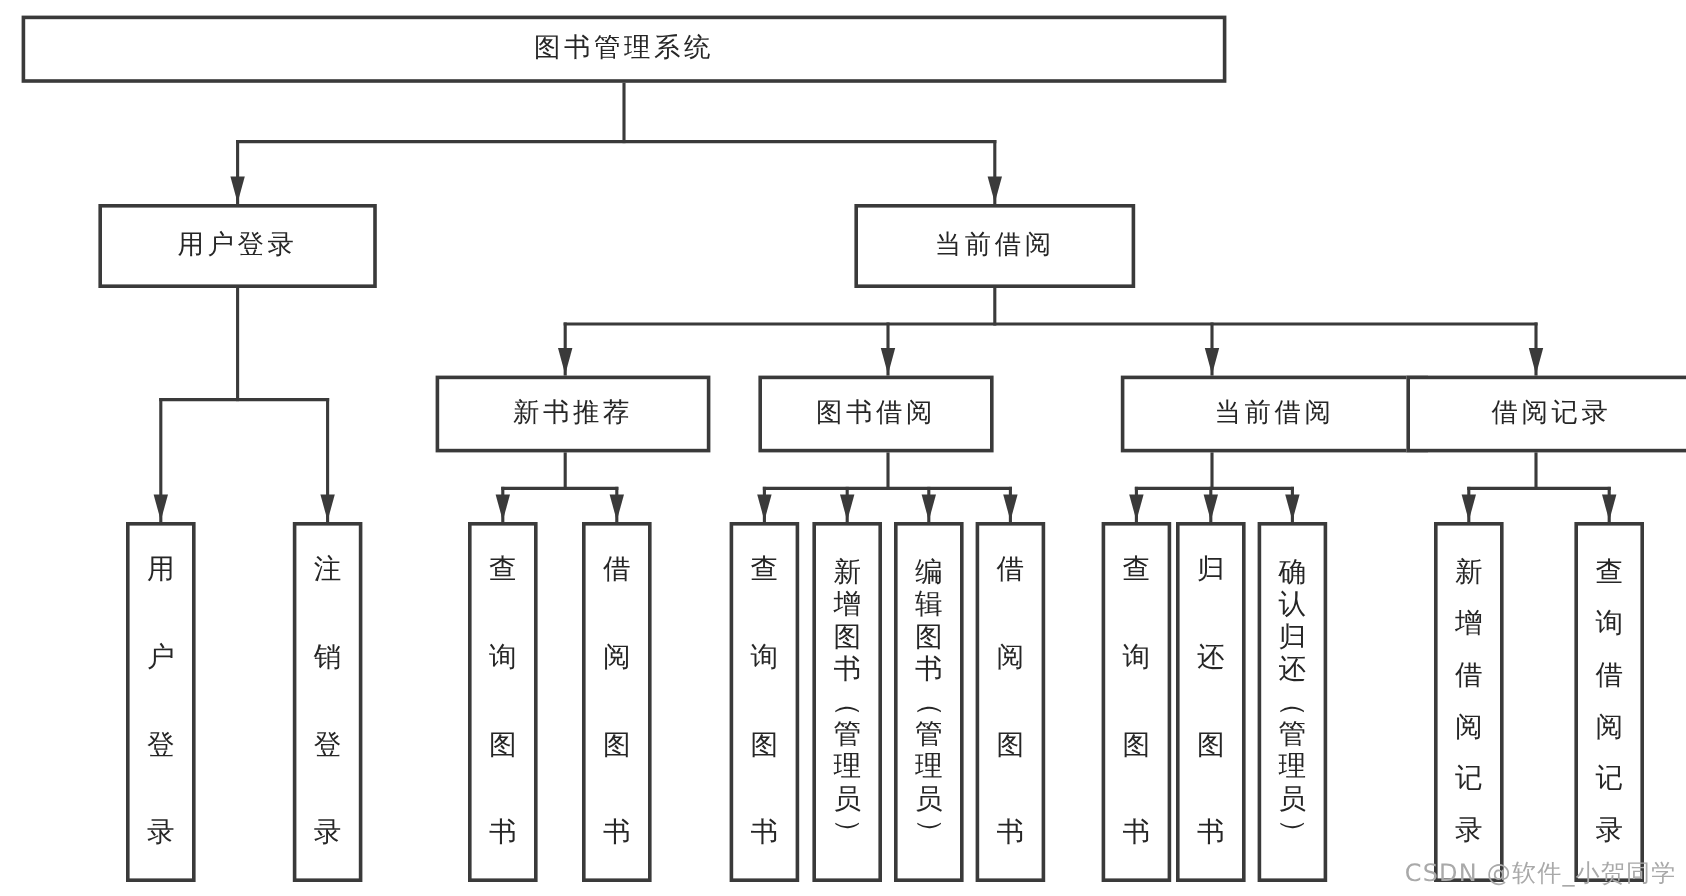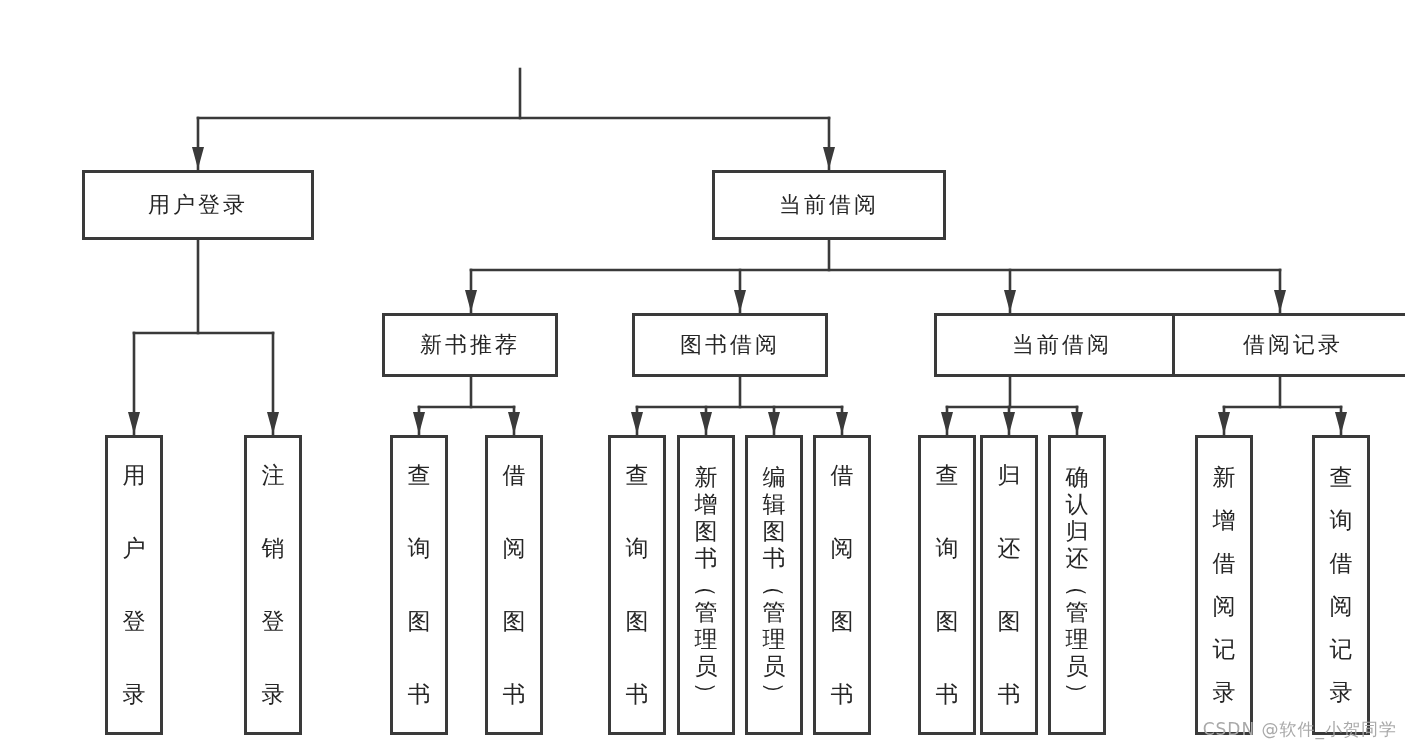--- a/index.html
+++ b/index.html
@@ -45,21 +45,21 @@
     justify-content:center;
     font-size:23px;
     line-height:1;
   }
   .v-label span{display:block;height:1em;line-height:1;}
   .v-label span.paren{transform:rotate(90deg);}
   .watermark{
     position:absolute;
     right:8px;bottom:6px;
     z-index:3;
-    font-size:17px;
+    font-size:20px;
     letter-spacing:1px;
     color:var(--watermark);
     white-space:nowrap;
   }
 </style>
 </head>
 <body>
 
 <div class="stage">
 
@@ -104,29 +104,32 @@
     <line x1="947" y1="407" x2="947" y2="434" marker-end="url(#ah)"></line>
     <line x1="1009" y1="407" x2="1009" y2="434" marker-end="url(#ah)"></line>
     <line x1="1077" y1="407" x2="1077" y2="434" marker-end="url(#ah)"></line>
 
     <line x1="1280" y1="377" x2="1280" y2="407"></line>
     <line x1="1224" y1="407" x2="1341" y2="407"></line>
     <line x1="1224" y1="407" x2="1224" y2="434" marker-end="url(#ah)"></line>
     <line x1="1341" y1="407" x2="1341" y2="434" marker-end="url(#ah)"></line>
   </svg>
 
+  <div class="node root">
+    <span class="h-label">图书管理系统</span>
+  </div>
 
   <div class="node lvl2" style="left:82px;width:232px;">
     <span class="h-label">用户登录</span>
   </div>
   <div class="node lvl2" style="left:712px;width:234px;">
     <span class="h-label">当前借阅</span>
   </div>
 
-  <div class="node lvl3" style="left:382px;width:176px;">
+  <div class="node lvl3" style="left:363px;width:229px;">
     <span class="h-label">新书推荐</span>
   </div>
   <div class="node lvl3" style="left:632px;width:196px;">
     <span class="h-label">图书借阅</span>
   </div>
   <div class="node lvl3" style="left:902px;width:256px;margin-left:32px;">
     <span class="h-label">当前借阅</span>
   </div>
   <div class="node lvl3" style="left:1172px;width:242px;">
     <span class="h-label">借阅记录</span>

